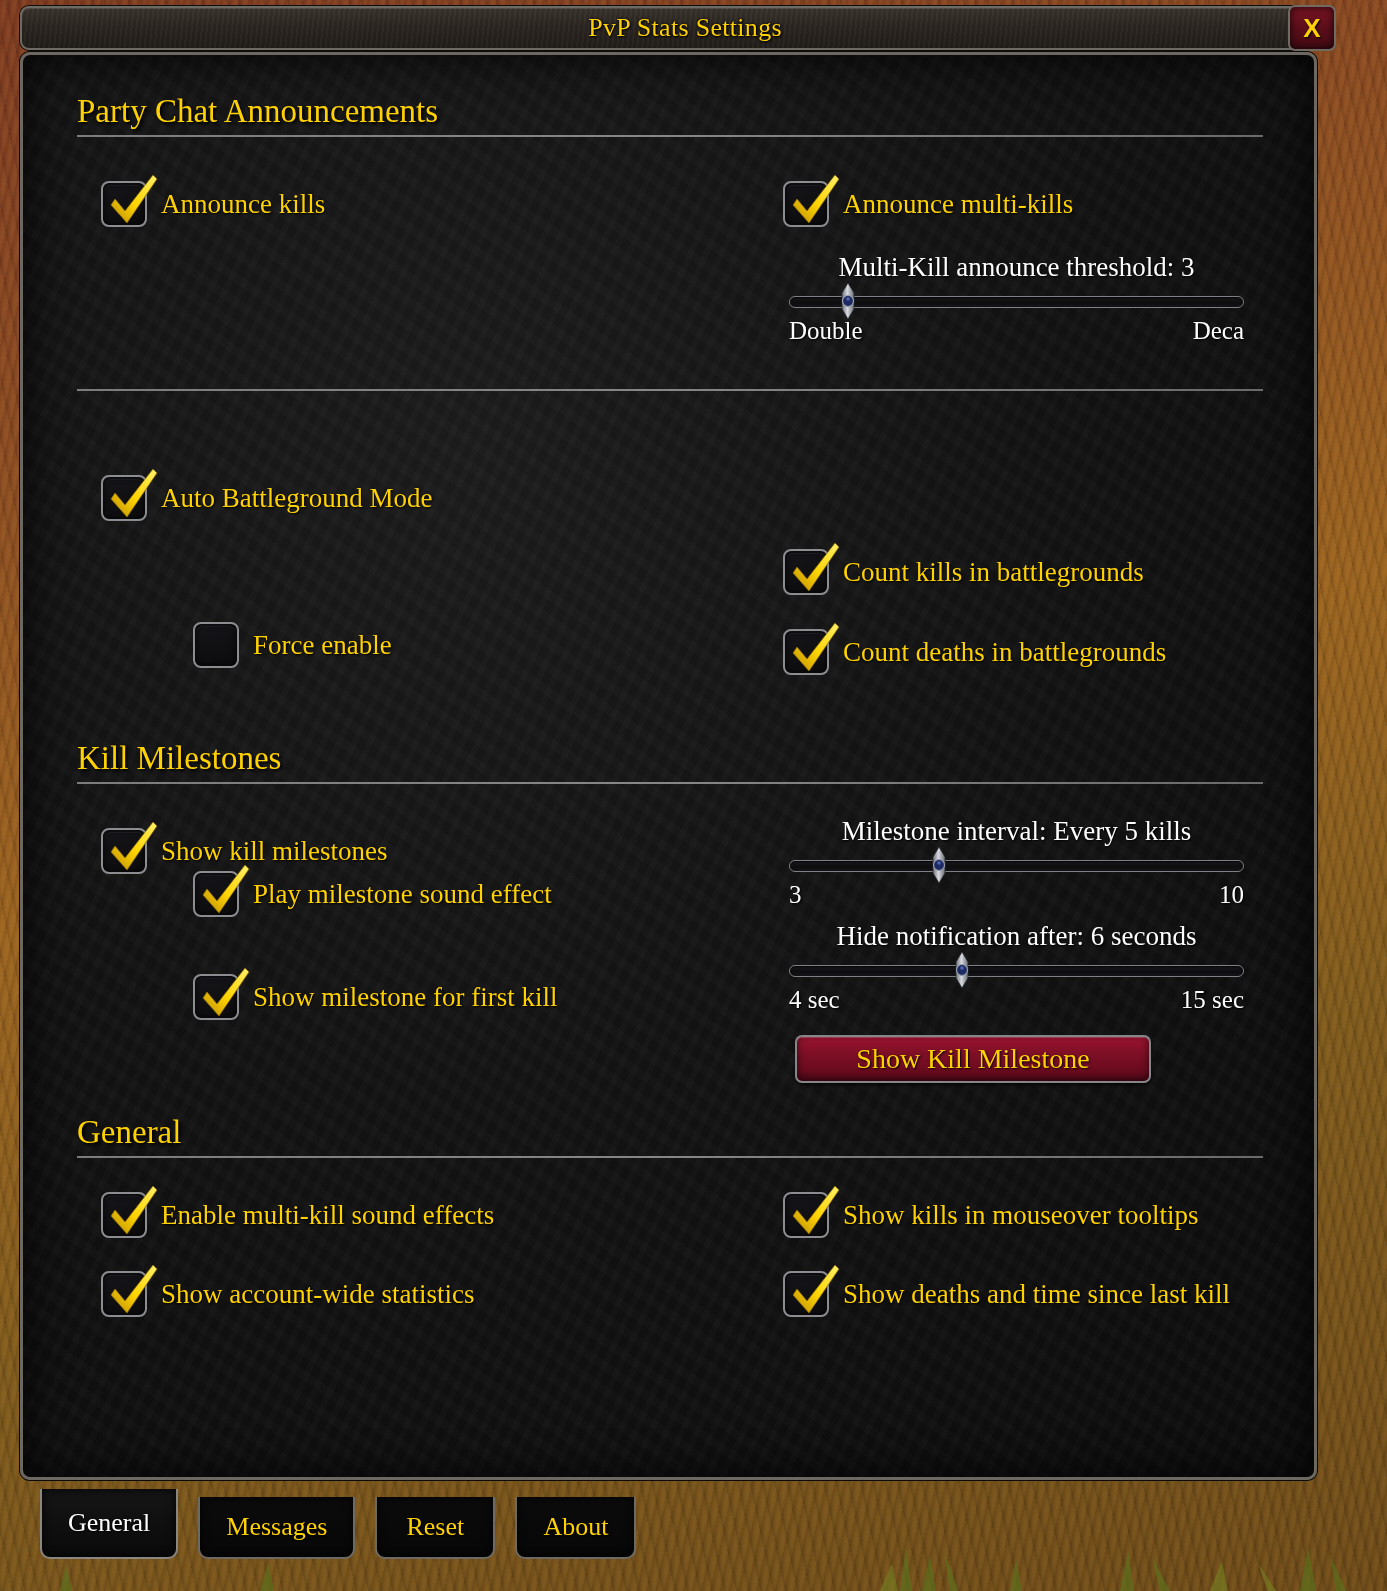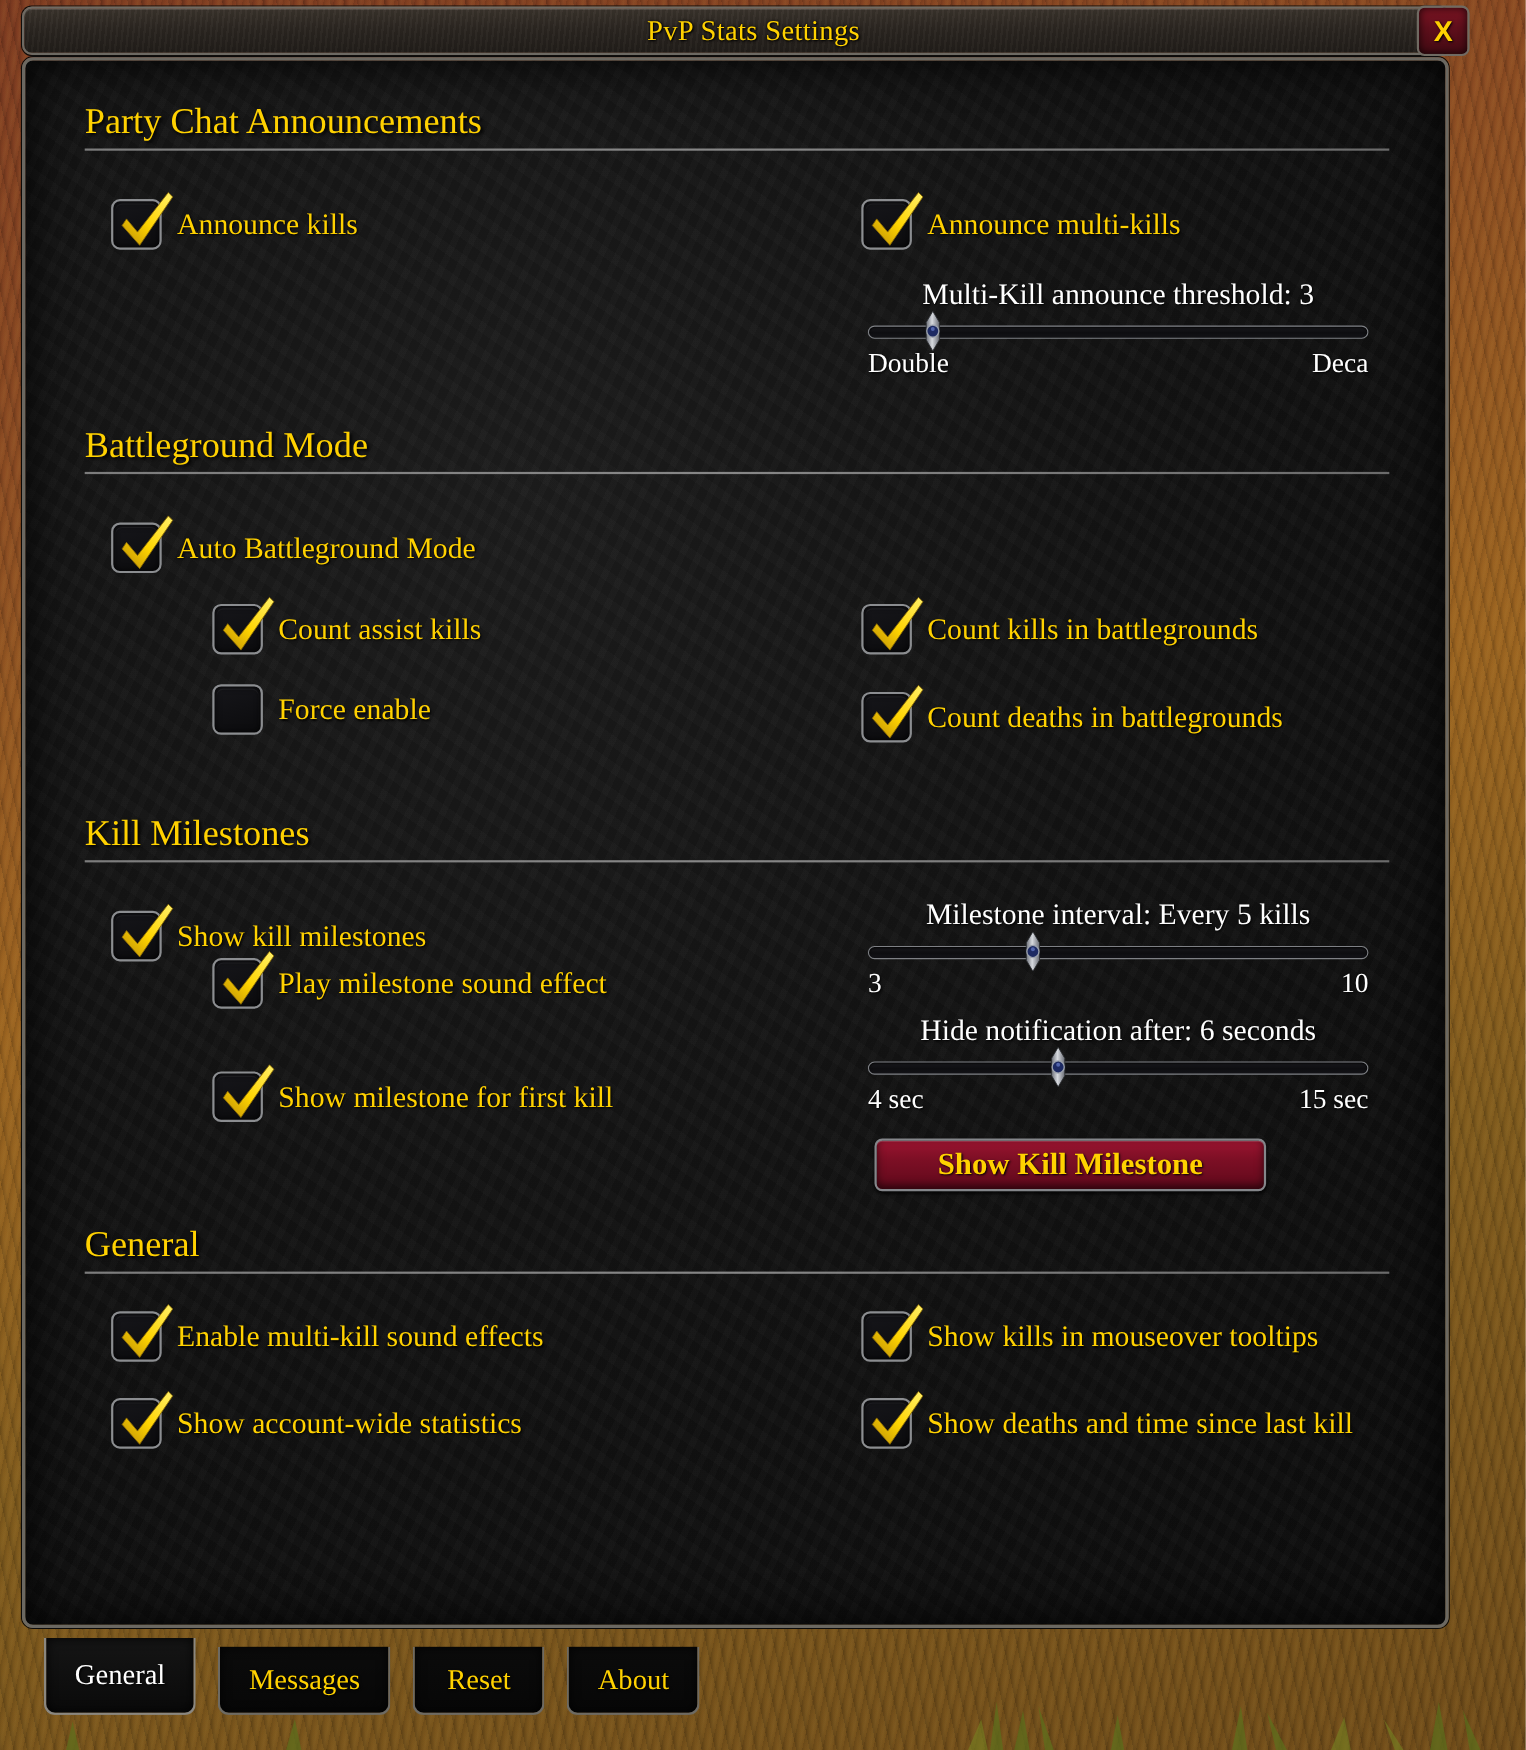--- a/index.html
+++ b/index.html
@@ -364,52 +364,36 @@
                 <circle cx="10" cy="18" r="5.5" fill="#1d2a63" stroke="#9aa0ac" stroke-width="1.2"></circle>
                 <circle cx="10" cy="16" r="1.8" fill="#5b6fb8" opacity="0.85"></circle>
               </svg></div>
           </div>
           <div class="slider-ends">
             <span class="slider-min">Double</span>
             <span class="slider-max">Deca</span>
           </div>
         </div>
         <div class="section-head" style="top: 330px;">
-          <div class="section-title">Battleground Mode</div>
           <div class="section-rule"></div>
         </div>
         <div class="check-row" style="left: 78px; top: 420px;">
           <div class="checkbox checked">
             <svg class="tick" viewBox="0 0 62 62">
               <defs>
                 <linearGradient id="gg" x1="0" y1="1" x2="1" y2="0">
                   <stop offset="0%" stop-color="#b98b06"></stop>
                   <stop offset="45%" stop-color="#ffd400"></stop>
                   <stop offset="100%" stop-color="#fff06a"></stop>
                 </linearGradient>
               </defs>
               <path d="M12 34 L16 28 L26 40 L54 4 L58 8 L28 52 Z" fill="url(#gg)" stroke="#8a6a04" stroke-width="0.8"></path>
             </svg>
           </div>
           <span class="cb-label">Auto Battleground Mode</span>
-        </div>
-        <div class="check-row" style="left: 170px; top: 494px;">
-          <div class="checkbox checked">
-            <svg class="tick" viewBox="0 0 62 62">
-              <defs>
-                <linearGradient id="gg" x1="0" y1="1" x2="1" y2="0">
-                  <stop offset="0%" stop-color="#b98b06"></stop>
-                  <stop offset="45%" stop-color="#ffd400"></stop>
-                  <stop offset="100%" stop-color="#fff06a"></stop>
-                </linearGradient>
-              </defs>
-              <path d="M12 34 L16 28 L26 40 L54 4 L58 8 L28 52 Z" fill="url(#gg)" stroke="#8a6a04" stroke-width="0.8"></path>
-            </svg>
-          </div>
-          <span class="cb-label">Count assist kills</span>
         </div>
         <div class="check-row" style="left: 170px; top: 567px;">
           <div class="checkbox"></div>
           <span class="cb-label">Force enable</span>
         </div>
         <div class="check-row" style="left: 760px; top: 494px;">
           <div class="checkbox checked">
             <svg class="tick" viewBox="0 0 62 62">
               <defs>
                 <linearGradient id="gg" x1="0" y1="1" x2="1" y2="0">
@@ -524,21 +508,21 @@
                 <path d="M10 0 L16 10 L16 26 L10 36 L4 26 L4 10 Z" fill="url(#tm)" stroke="#2b2d31" stroke-width="0.8"></path>
                 <circle cx="10" cy="18" r="5.5" fill="#1d2a63" stroke="#9aa0ac" stroke-width="1.2"></circle>
                 <circle cx="10" cy="16" r="1.8" fill="#5b6fb8" opacity="0.85"></circle>
               </svg></div>
           </div>
           <div class="slider-ends">
             <span class="slider-min">4 sec</span>
             <span class="slider-max">15 sec</span>
           </div>
         </div>
-        <div class="action-btn" style="left: 772px; top: 980px; width: 356px; height: 48px; font-weight: bold;">
+        <div class="action-btn" style="left: 772px; top: 980px; width: 356px; height: 48px;">
           <span class="action-btn-label">Show Kill Milestone</span>
         </div>
         <div class="section-head" style="top: 1057px;">
           <div class="section-title">General</div>
           <div class="section-rule"></div>
         </div>
         <div class="check-row" style="left: 78px; top: 1137px;">
           <div class="checkbox checked">
             <svg class="tick" viewBox="0 0 62 62">
               <defs>

